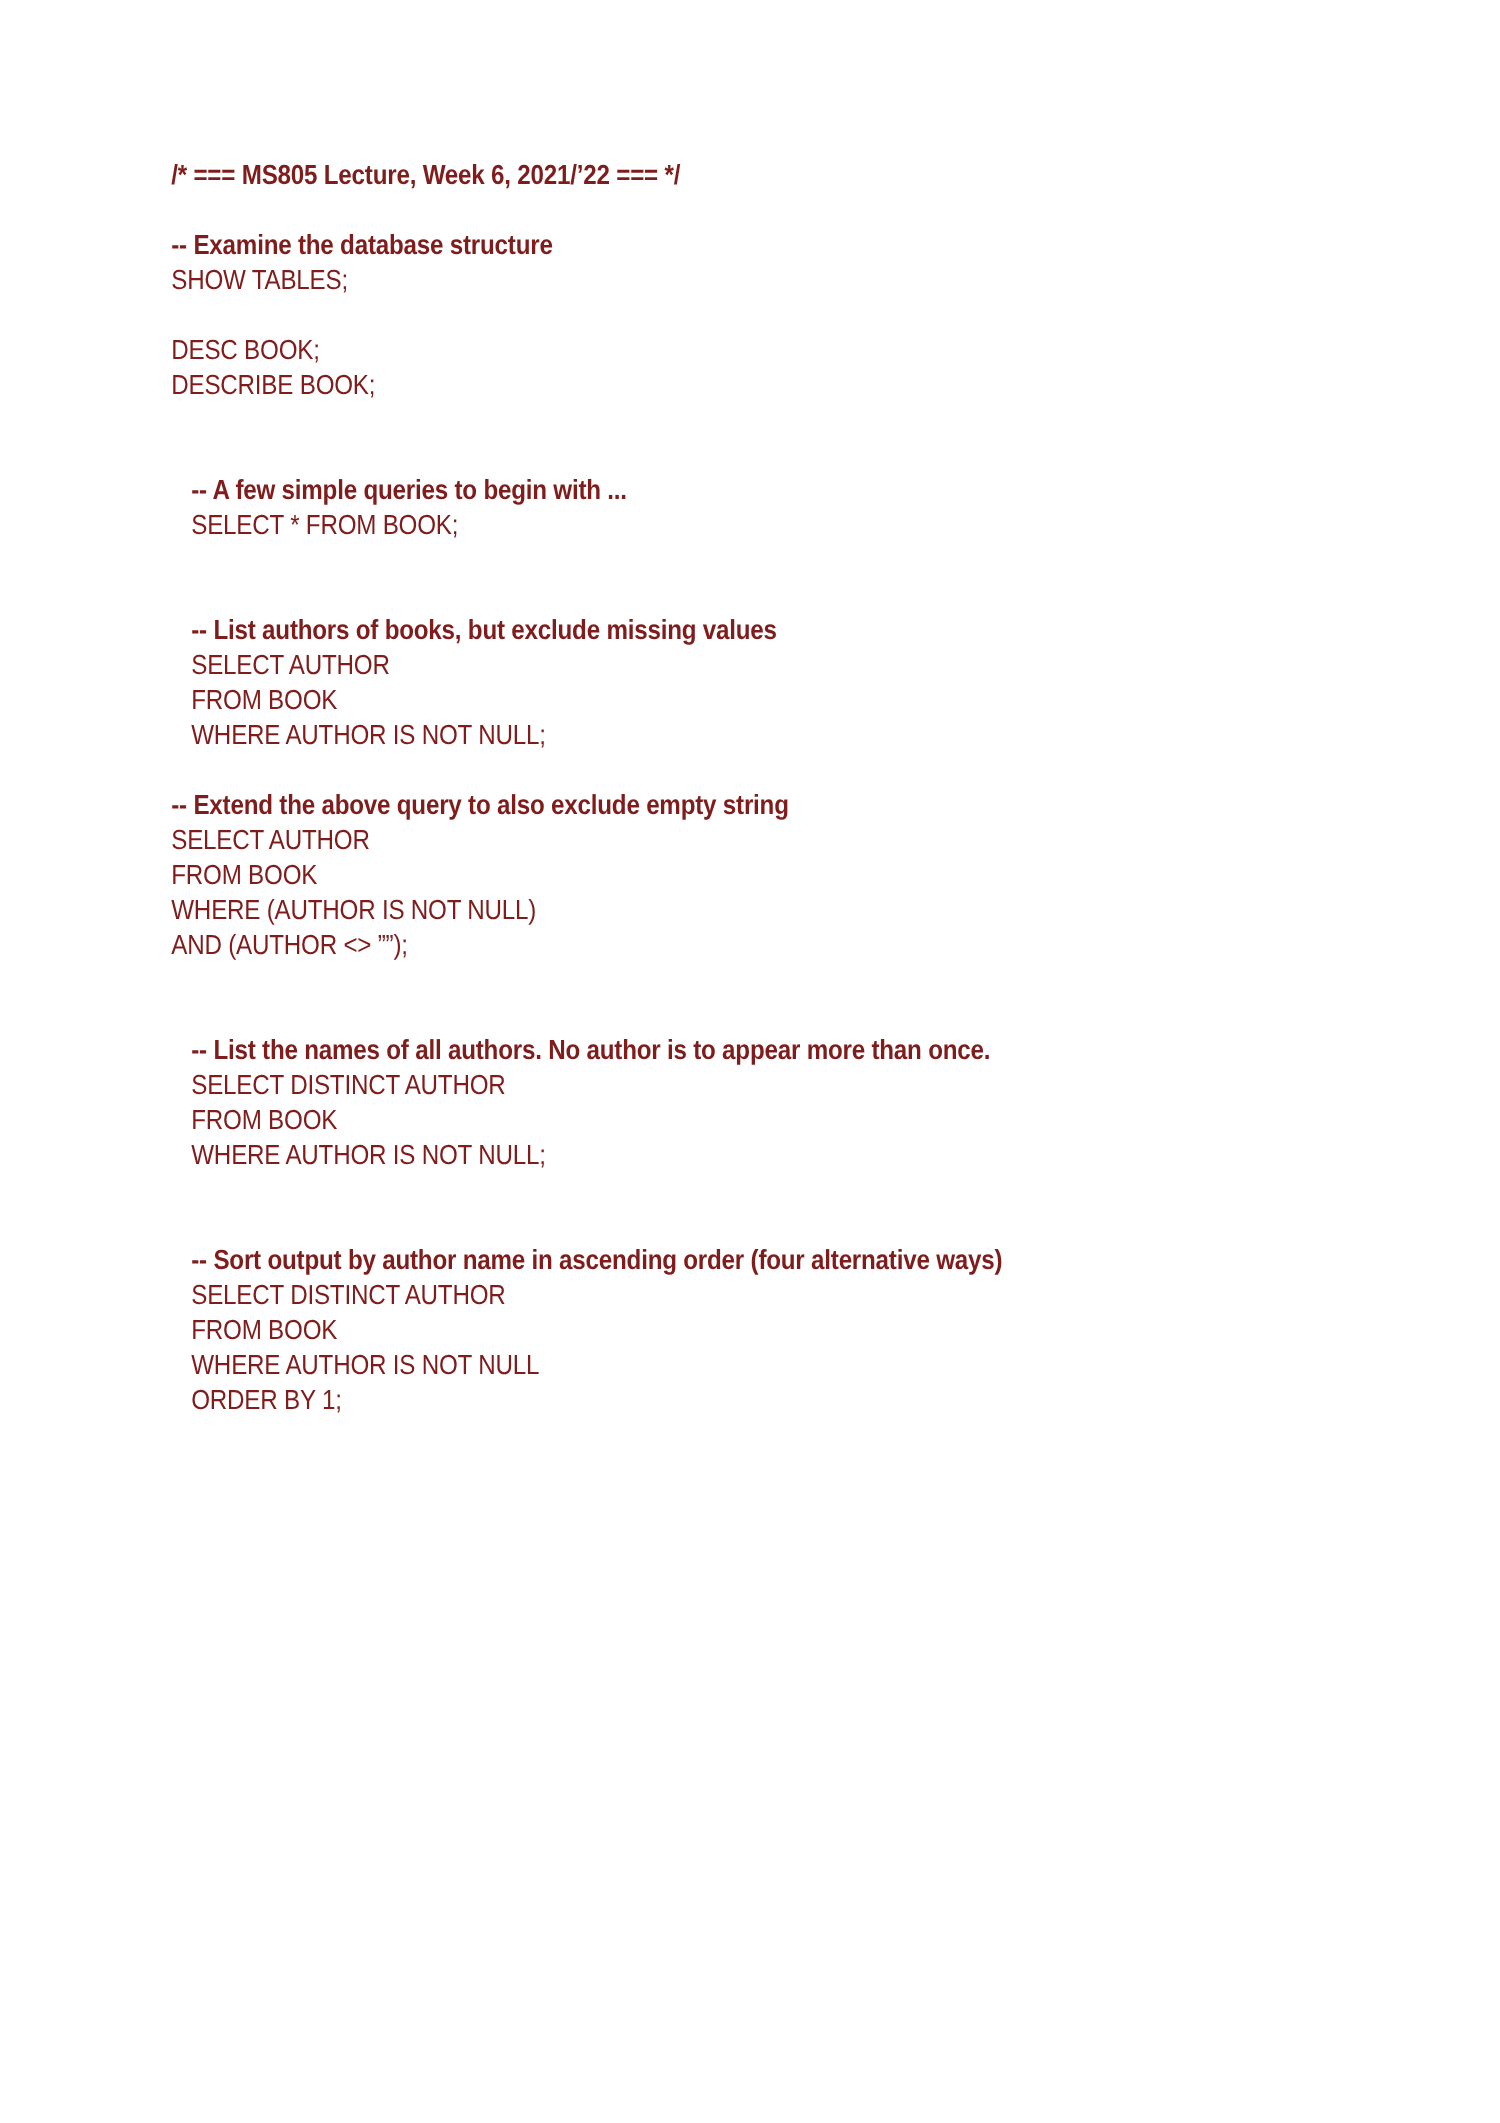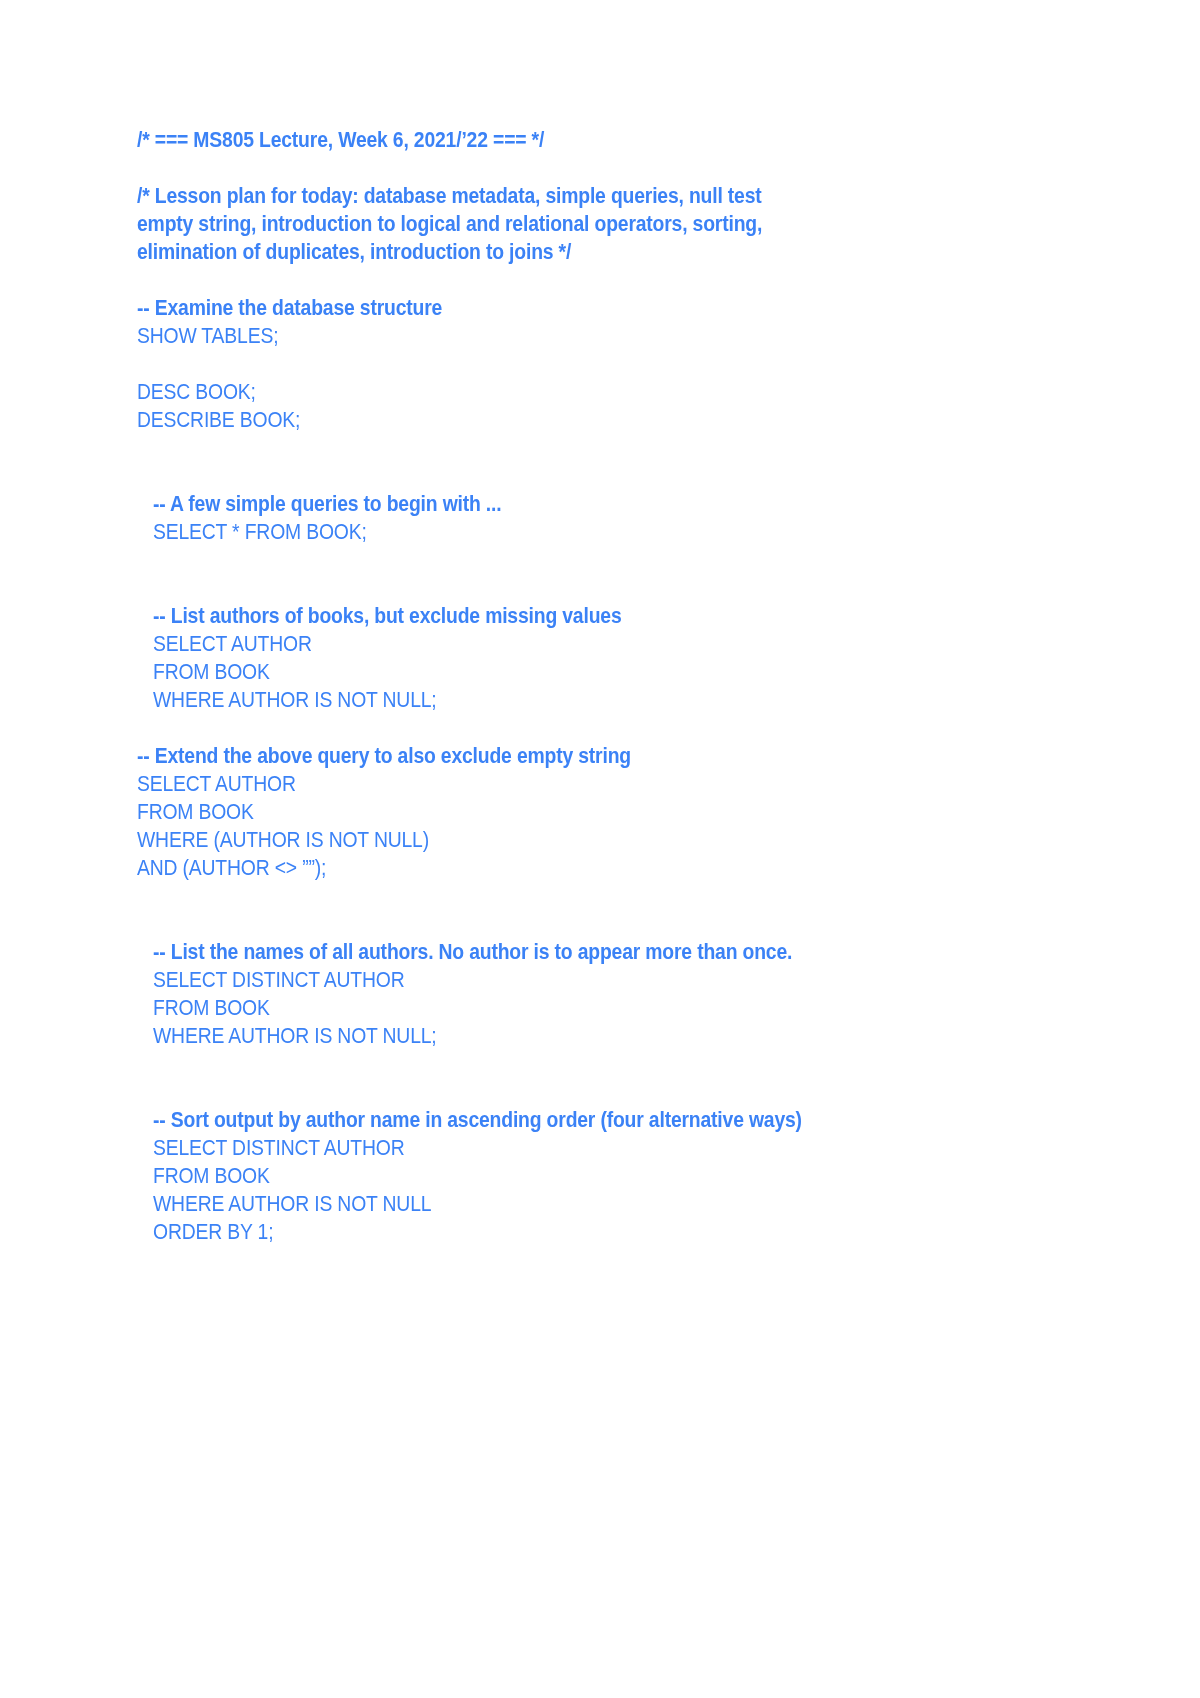--- a/index.html
+++ b/index.html
@@ -7,21 +7,21 @@
     padding: 0;
     background: #ffffff;
   }
   .page {
     position: relative;
     width: 1200px;
     height: 1384px;
     background: #ffffff;
     overflow: hidden;
     font-family: "Liberation Sans", sans-serif;
-    color: #3b82f6;
+    color: #7f1d1d;
   }
   .content {
     position: absolute;
     left: 137px;
     top: 126px;
     width: 980px;
   }
   .block { margin: 0; }
   .block + .block { margin-top: 28px; }
   .block.gap2 { margin-top: 56px; margin-left: 16px; }
@@ -39,25 +39,20 @@
 </head>
 <body>
 
 <div class="page">
   <div class="content">
 
     <div class="block">
       <div class="line c">/* === MS805 Lecture, Week 6, 2021/’22 === */</div>
     </div>
 
-    <div class="block">
-      <div class="line c">/* Lesson plan for today: database metadata, simple queries, null test</div>
-      <div class="line c">empty string, introduction to logical and relational operators, sorting,</div>
-      <div class="line c">elimination of duplicates, introduction to joins */</div>
-    </div>
 
     <div class="block">
       <div class="line c">-- Examine the database structure</div>
       <div class="line k">SHOW TABLES;</div>
     </div>
 
     <div class="block">
       <div class="line k">DESC BOOK;</div>
       <div class="line k">DESCRIBE BOOK;</div>
     </div>

